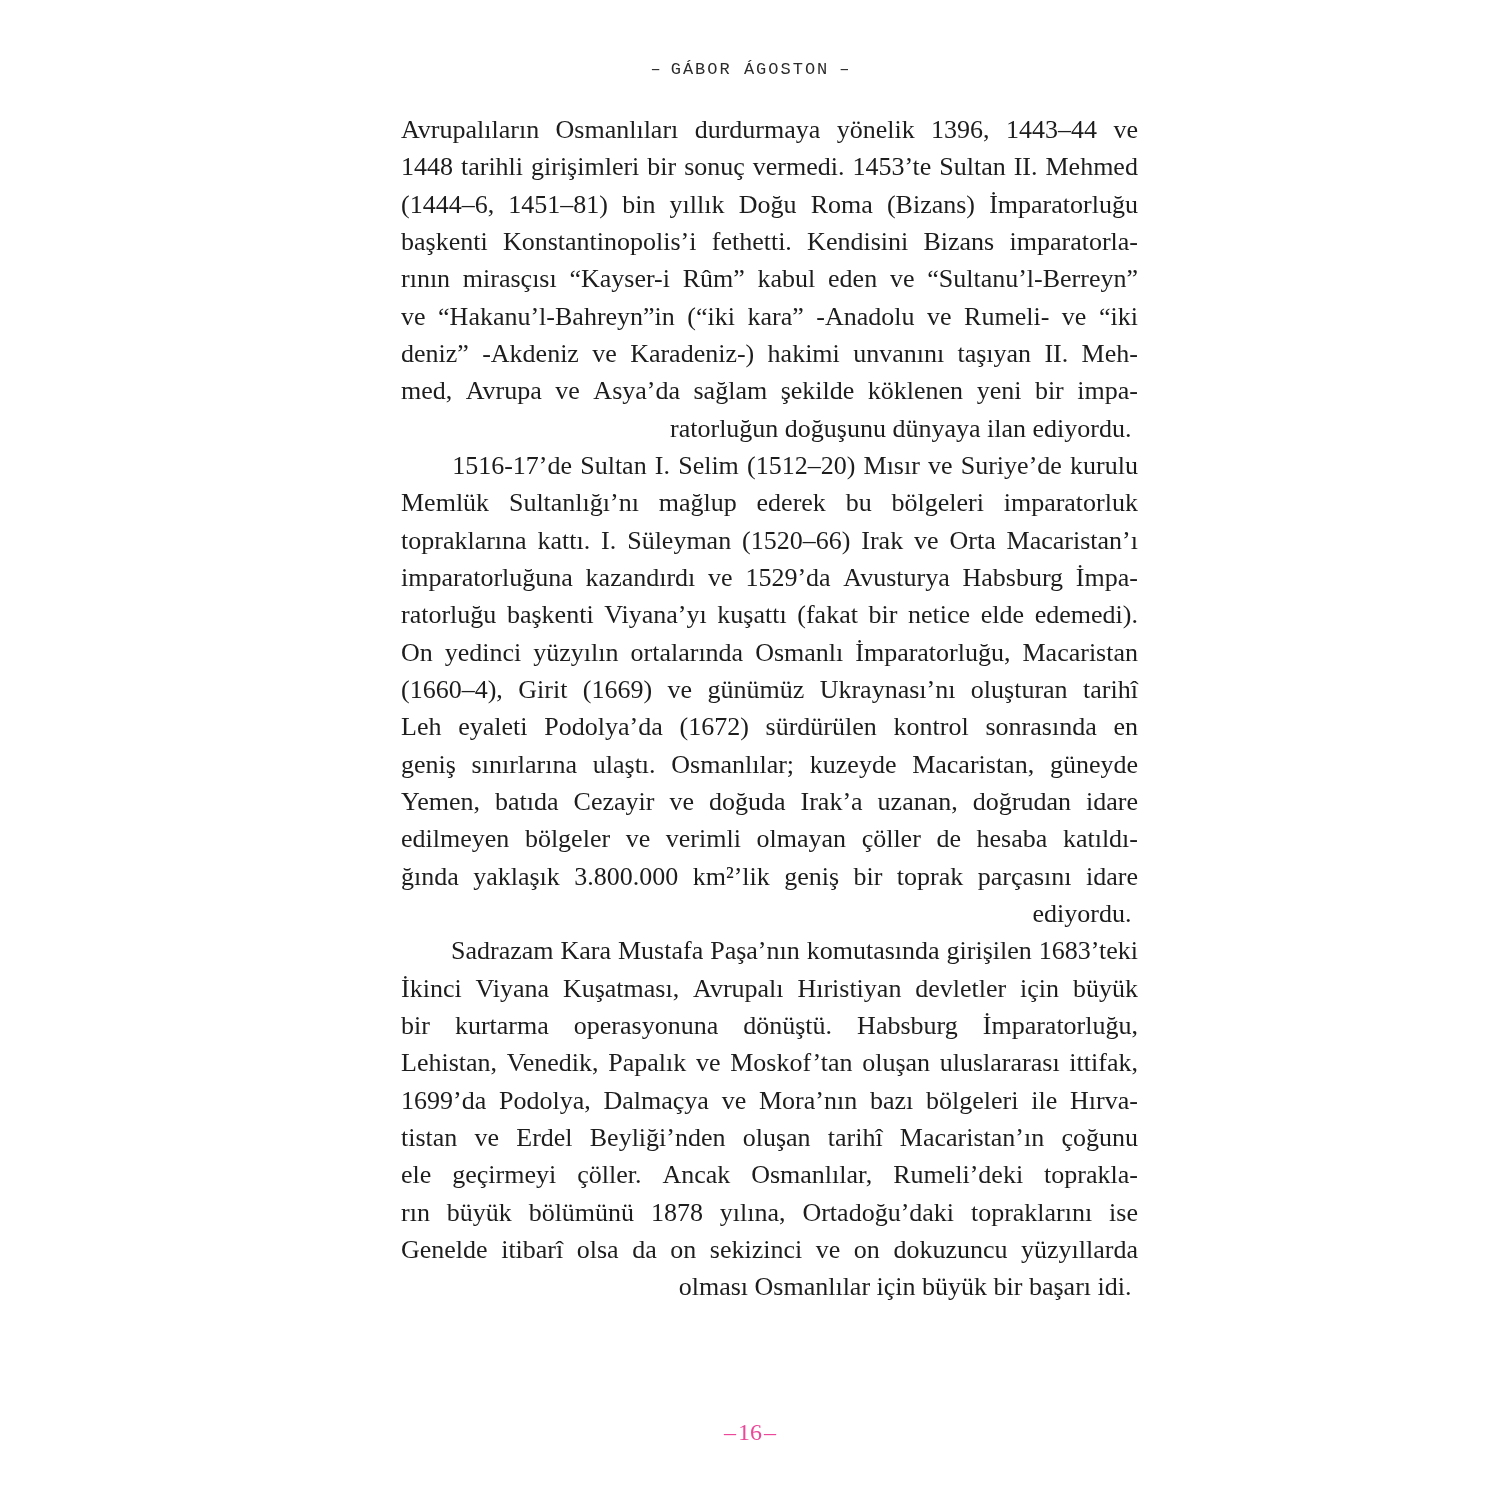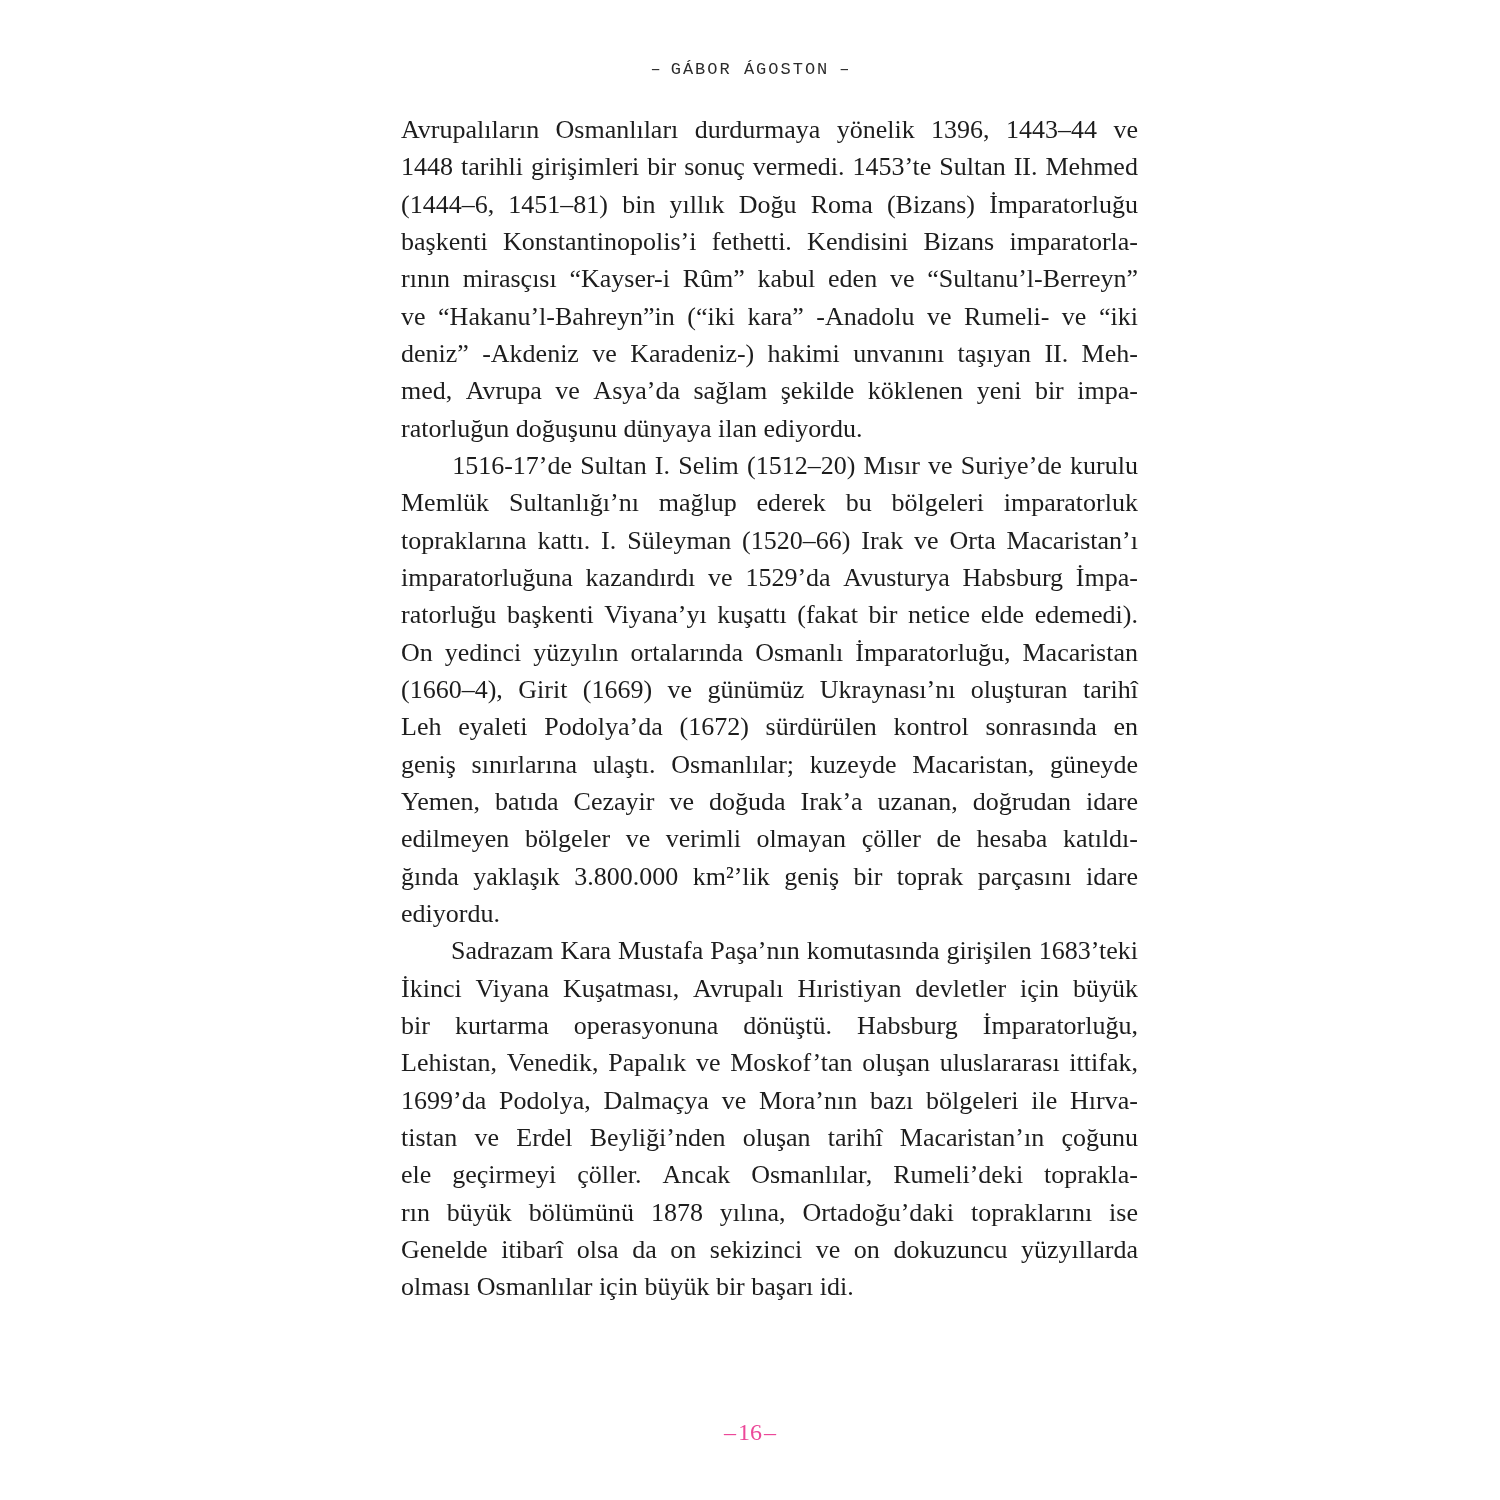--- a/index.html
+++ b/index.html
@@ -44,21 +44,21 @@
   .line {
     display: flex;
     justify-content: space-between;
     align-items: baseline;
     height: 37.33px;
     line-height: 37.33px;
     white-space: pre;
     overflow: visible;
   }
   .line.last {
-    justify-content: flex-start;
+    justify-content: flex-end;
   }
   .line.last .w {
     margin-right: 6.5px;
   }
   .w {
     flex: 0 0 auto;
   }
   .indent-spacer {
     flex: 0 0 43px;
     height: 1px;

